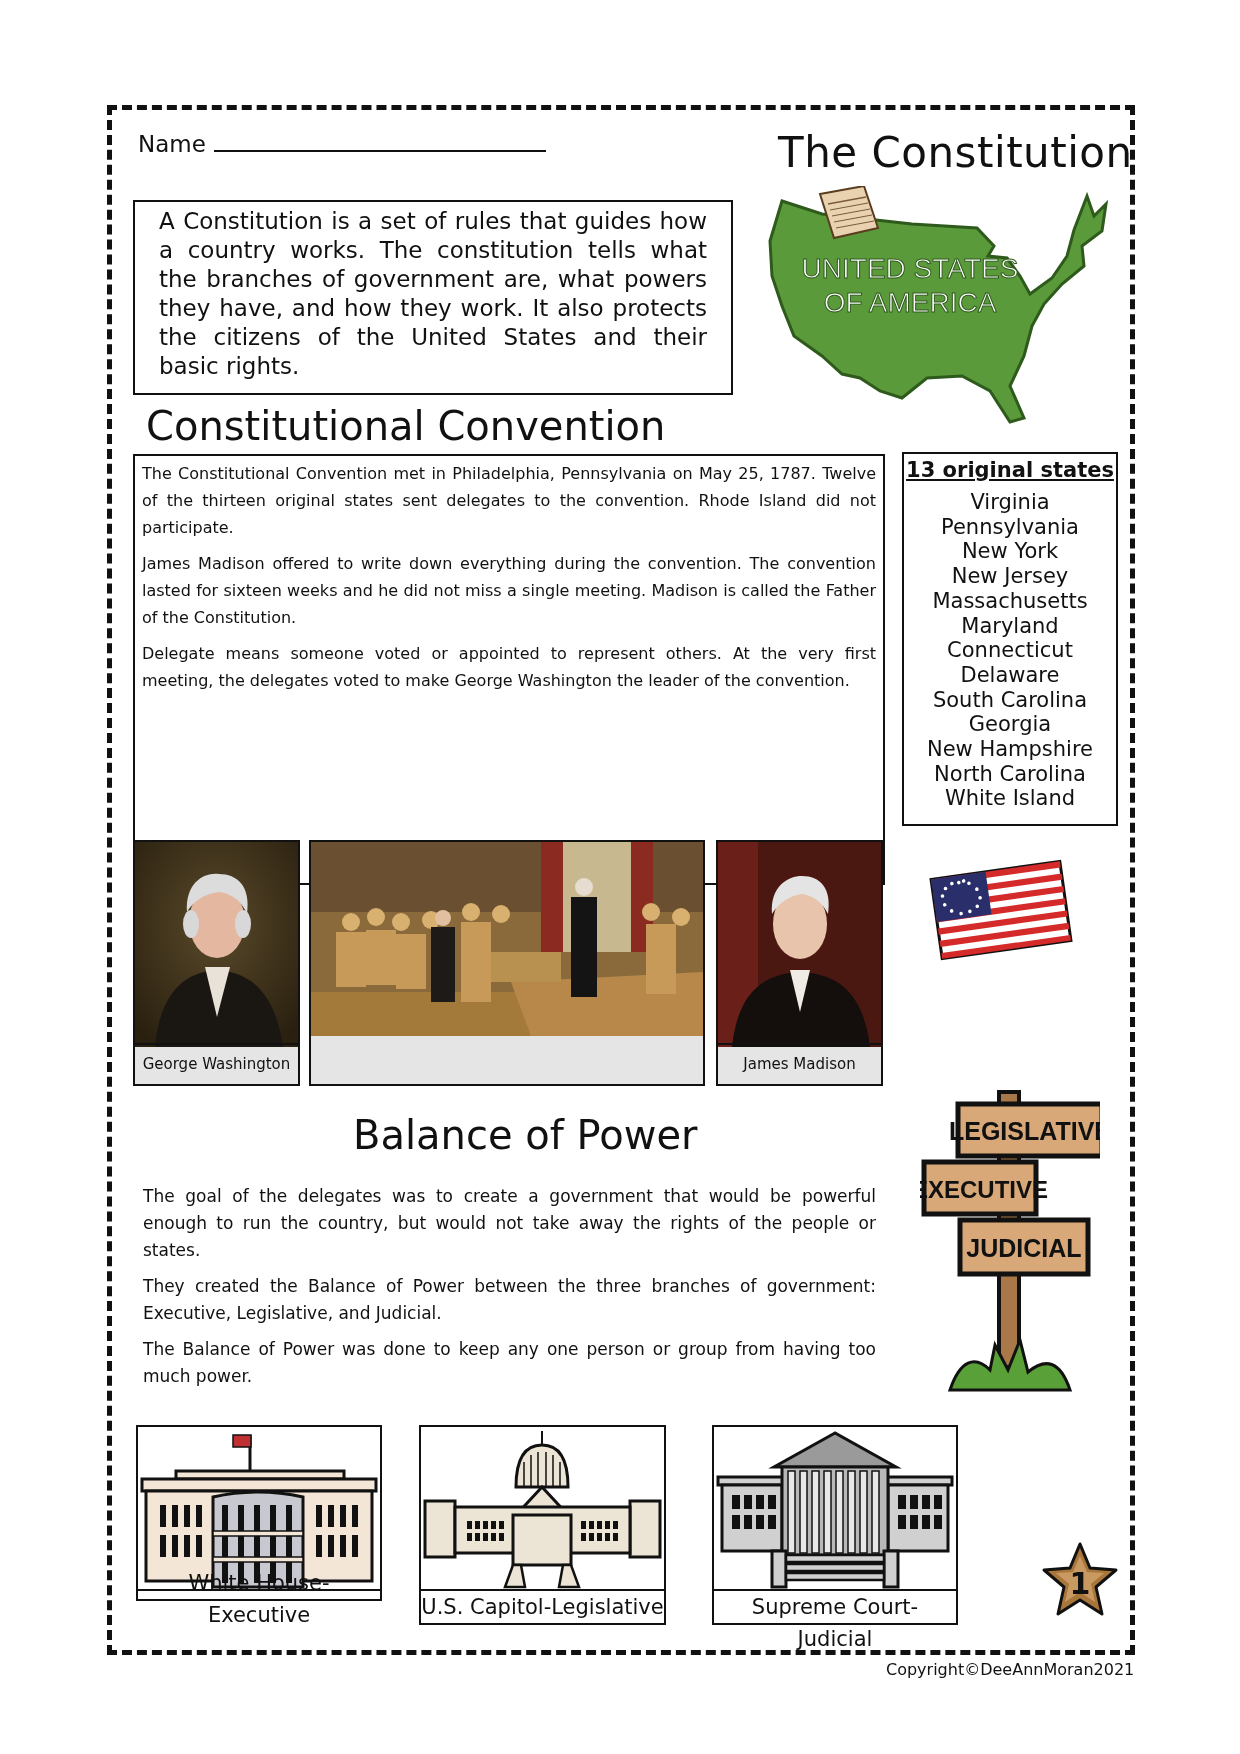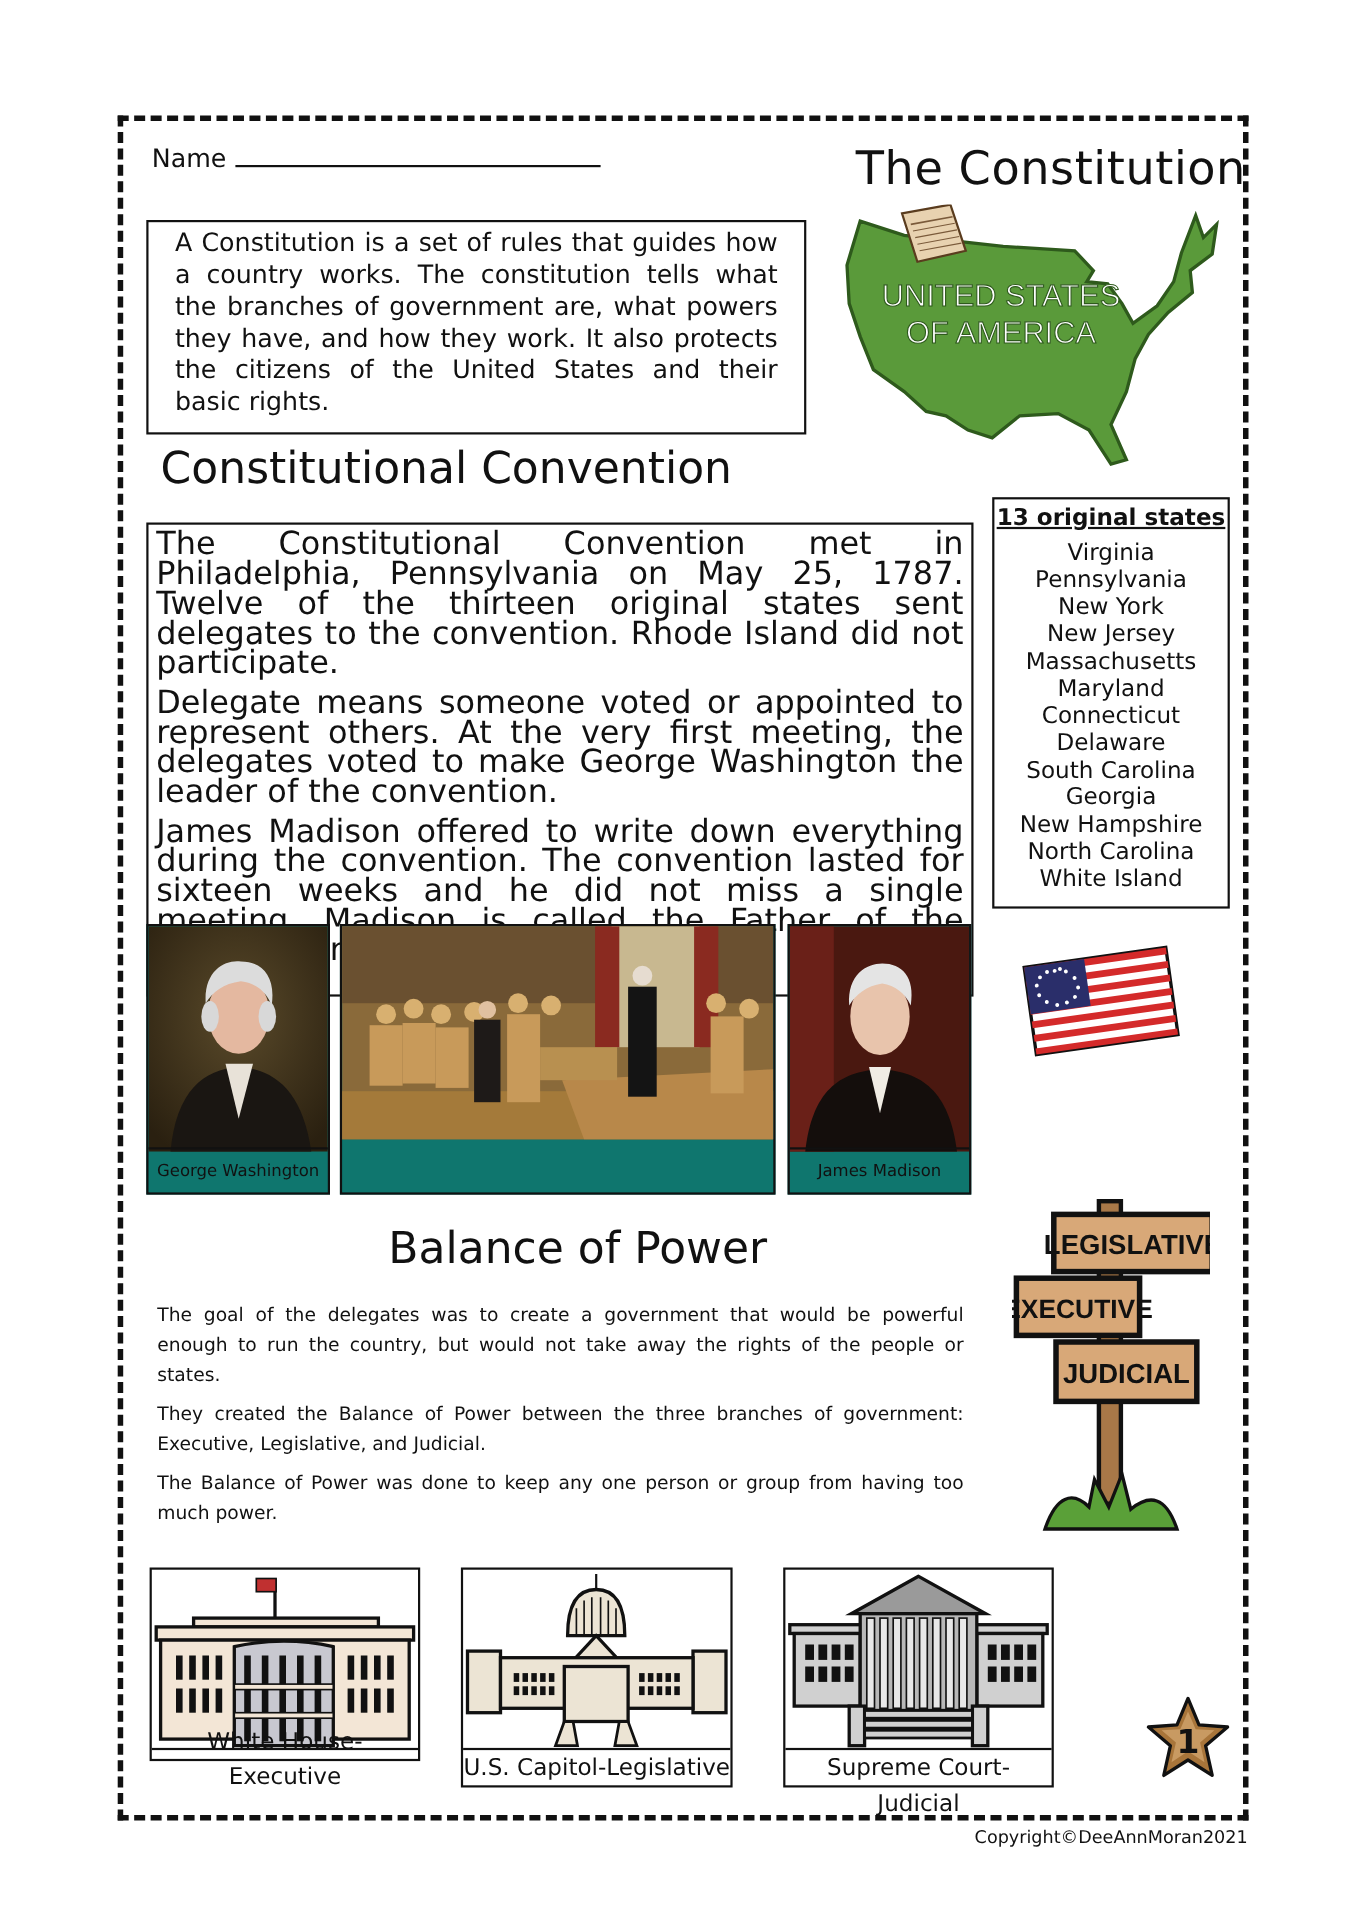--- a/index.html
+++ b/index.html
@@ -10,28 +10,28 @@
                  border: 5px dashed #111; border-right-width: 5px; box-sizing: border-box; }
   .name-line { left: 138px; top: 128px; font-size: 23px; }
   .name-line .blank { display: inline-block; width: 332px; border-bottom: 2px solid #111; margin-left: 8px; height: 22px; vertical-align: baseline; }
   .title { left: 778px; top: 128px; font-size: 42px; letter-spacing: 0.5px; }
   .intro-box { left: 133px; top: 200px; width: 600px; height: 195px; border: 2px solid #111;
                box-sizing: border-box; padding: 5px 24px; font-size: 23px; line-height: 29px;
                text-align: justify; }
   .usa-map { left: 762px; top: 186px; width: 350px; height: 240px; }
   .h2 { font-size: 40px; }
   .cc-title { left: 146px; top: 403px; }
-  .cc-box { left: 133px; top: 475px; width: 752px; height: 431px; border: 2px solid #111;
-            box-sizing: border-box; padding: 4px 7px; font-size: 29px; line-height: 27px; }
+  .cc-box { left: 133px; top: 454px; width: 752px; height: 431px; border: 2px solid #111;
+            box-sizing: border-box; padding: 4px 7px; font-size: 16px; line-height: 27px; }
   .cc-box p { margin: 0 0 9px 0; text-align: justify; }
   .states-box { left: 902px; top: 452px; width: 216px; height: 374px; border: 2px solid #111;
                 box-sizing: border-box; text-align: center; padding-top: 4px; }
   .states-box .hdr { font-size: 21px; font-weight: bold; text-decoration: underline; margin-bottom: 8px; }
   .states-box .st { font-size: 21px; line-height: 24.7px; }
-  .photo-card { border: 2px solid #111; box-sizing: border-box; background: #0f766e; }
+  .photo-card { border: 2px solid #111; box-sizing: border-box; background: #e5e5e5; }
   .photo-card .img { position: absolute; left: 0; top: 0; right: 0; }
   .photo-card .cap { position: absolute; left: 0; right: 0; bottom: 0; text-align: center;
                      font-size: 15px; line-height: 19px; display: flex; align-items: center; justify-content: center; }
   .gw-card { left: 133px; top: 840px; width: 167px; height: 246px; }
   .scene-card { left: 309px; top: 840px; width: 396px; height: 246px; }
   .jm-card { left: 716px; top: 840px; width: 167px; height: 246px; }
   .flag { left: 926px; top: 855px; width: 150px; height: 110px; }
   .bop-title { left: 353px; top: 1112px; }
   .bop-text { left: 143px; top: 1183px; width: 733px; font-size: 17px; line-height: 27px; }
   .bop-text p { margin: 0 0 9px 0; text-align: justify; }
@@ -72,22 +72,22 @@
     <line x1="74" y1="42" x2="112" y2="35" stroke="#7a5a3a" stroke-width="1"></line>
   </g>
   <text x="148" y="92" text-anchor="middle" font-family="Liberation Sans, sans-serif" font-size="28" fill="#fff" stroke="#2e5a1c" stroke-width="1">UNITED STATES</text>
   <text x="148" y="126" text-anchor="middle" font-family="Liberation Sans, sans-serif" font-size="28" fill="#fff" stroke="#2e5a1c" stroke-width="1">OF AMERICA</text>
 </svg>
 
 <div class="abs h2 cc-title">Constitutional Convention</div>
 
 <div class="abs cc-box">
   <p>The Constitutional Convention met in Philadelphia, Pennsylvania on May 25, 1787. Twelve of the thirteen original states sent delegates to the convention. Rhode Island did not participate.</p>
+  <p>James Madison offered to write down everything during the convention. The convention lasted for sixteen weeks and he did not miss a single meeting. Madison is called the Father of the Constitution.</p>
   <p>Delegate means someone voted or appointed to represent others. At the very first meeting, the delegates voted to make George Washington the leader of the convention.</p>
-  <p>James Madison offered to write down everything during the convention. The convention lasted for sixteen weeks and he did not miss a single meeting. Madison is called the Father of the Constitution.</p>
 </div>
 
 <div class="abs states-box">
   <div class="hdr">13 original states</div>
   <div class="st">Virginia</div>
   <div class="st">Pennsylvania</div>
   <div class="st">New York</div>
   <div class="st">New Jersey</div>
   <div class="st">Massachusetts</div>
   <div class="st">Maryland</div>

